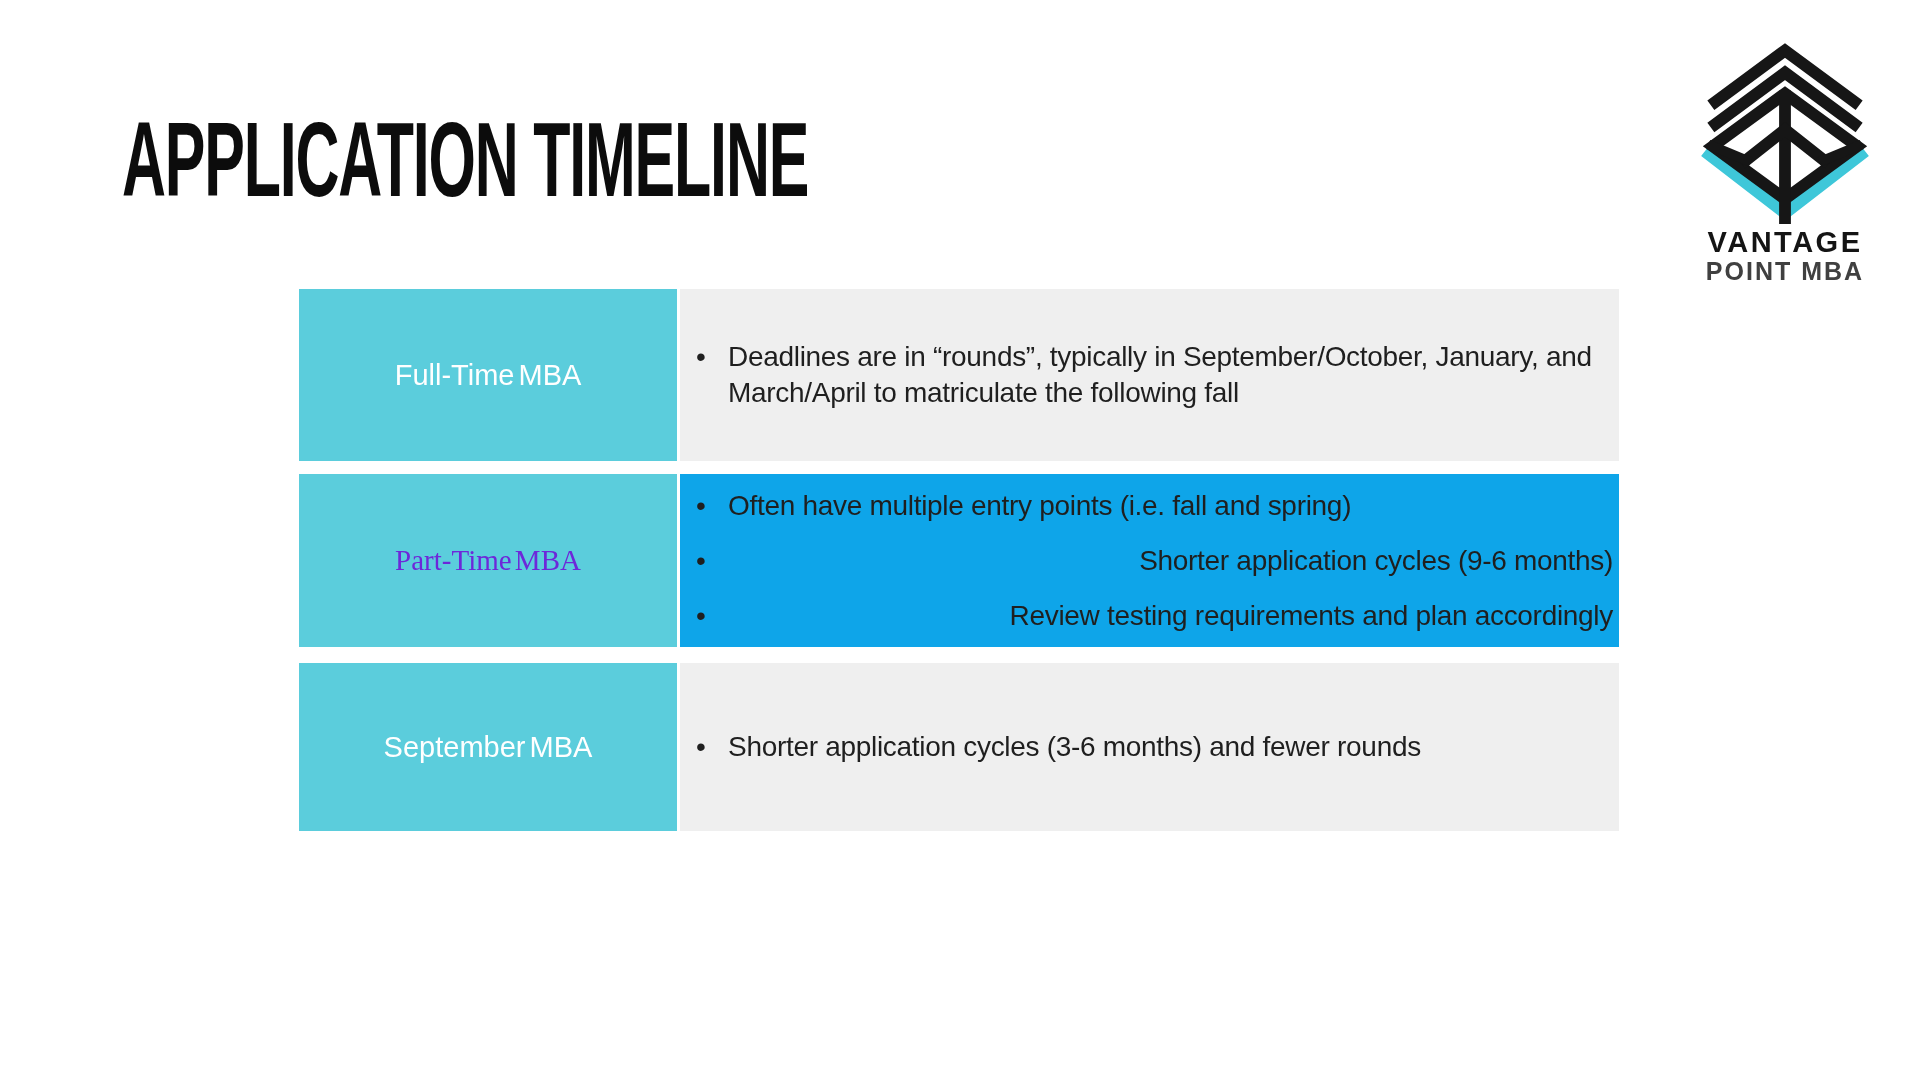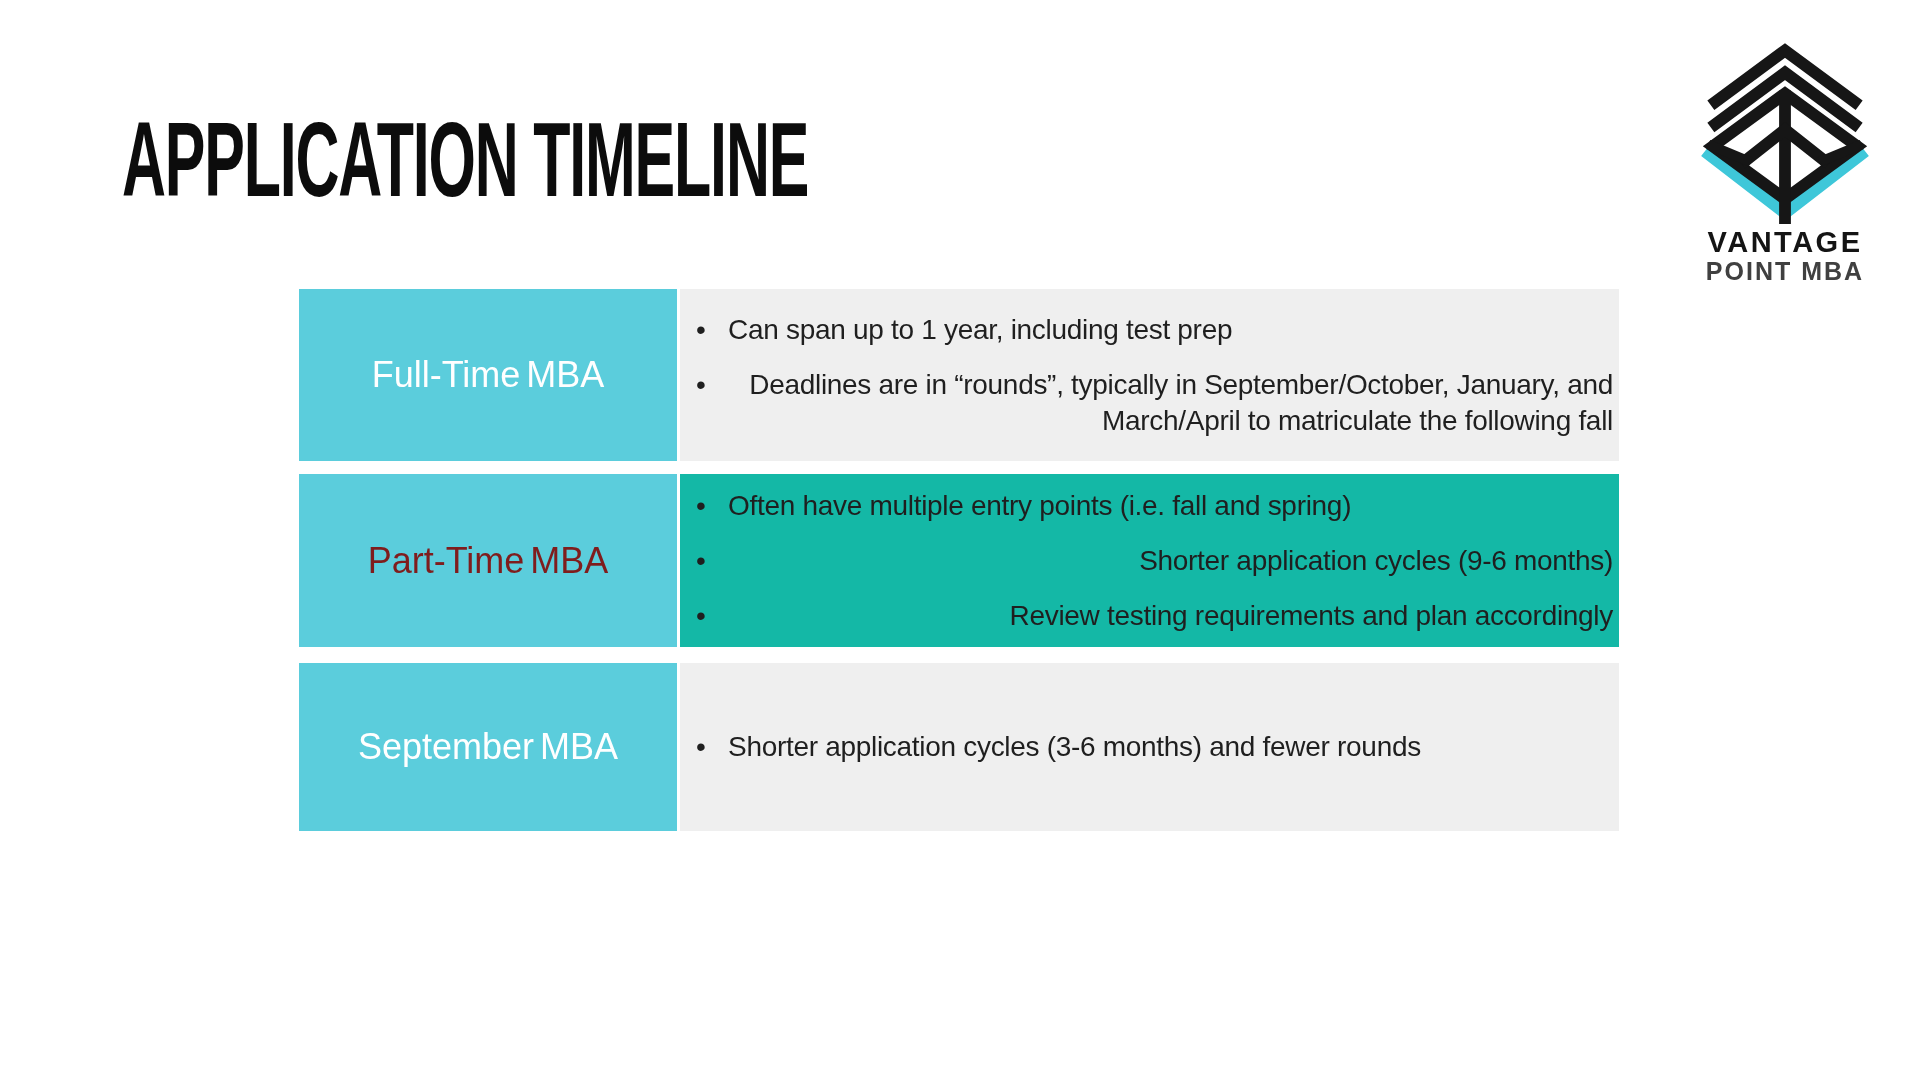--- a/index.html
+++ b/index.html
@@ -35,21 +35,21 @@
   
   .table { position: absolute; left: 299px; top: 289px; width: 1320px; }
   .row { display: flex; gap: 3px; height: 172px; margin-bottom: 13px; }
   .row:nth-child(2) { height: 173px; margin-bottom: 16px; }
   .row:nth-child(3) { height: 168px; margin-bottom: 0; }
 
   .label {
     flex: 0 0 378px;
     display: flex; align-items: center; justify-content: center;
     color: #ffffff;
-    font-size: 36px;
+    font-size: 29px;
     font-weight: 400;
     word-spacing: -4px;
   }
 
   .body {
     flex: 1;
     display: flex; flex-direction: column; justify-content: center;
     padding: 12px 6px 12px 0;
     box-sizing: border-box;
   }
@@ -88,29 +88,28 @@
     </svg>
     <div class="logo-line1">VANTAGE</div>
     <div class="logo-line2">POINT MBA</div>
   </div>
 
   <div class="table" style="color: rgb(31, 31, 31);">
   <div class="row">
     <div class="label" style="background: rgb(91, 205, 220); color: rgb(255, 255, 255);">Full-Time MBA</div>
     <div class="body" style="background: rgb(239, 239, 239);">
       <ul class="bullets">
-            <li>Can span up to 1 year, including test prep</li>
             <li>Deadlines are in “rounds”, typically in September/October, January, and March/April to matriculate the following fall</li>
           </ul>
     </div>
   </div>
 
   <div class="row">
-    <div class="label" style="background: rgb(91, 205, 220); color: #7f1d1d;">Part-Time MBA</div>
-    <div class="body" style="background: #14b8a6;">
+    <div class="label" style="background: rgb(91, 205, 220); color: #6d28d9; font-family: Liberation Serif, serif;">Part-Time MBA</div>
+    <div class="body" style="background: #0ea5e9;">
       <ul class="bullets">
             <li>Often have multiple entry points (i.e. fall and spring)</li>
             <li>Shorter application cycles (9-6 months)</li>
             <li>Review testing requirements and plan accordingly</li>
           </ul>
     </div>
   </div>
 
   <div class="row">
     <div class="label" style="background: rgb(91, 205, 220); color: rgb(255, 255, 255);">September MBA</div>

